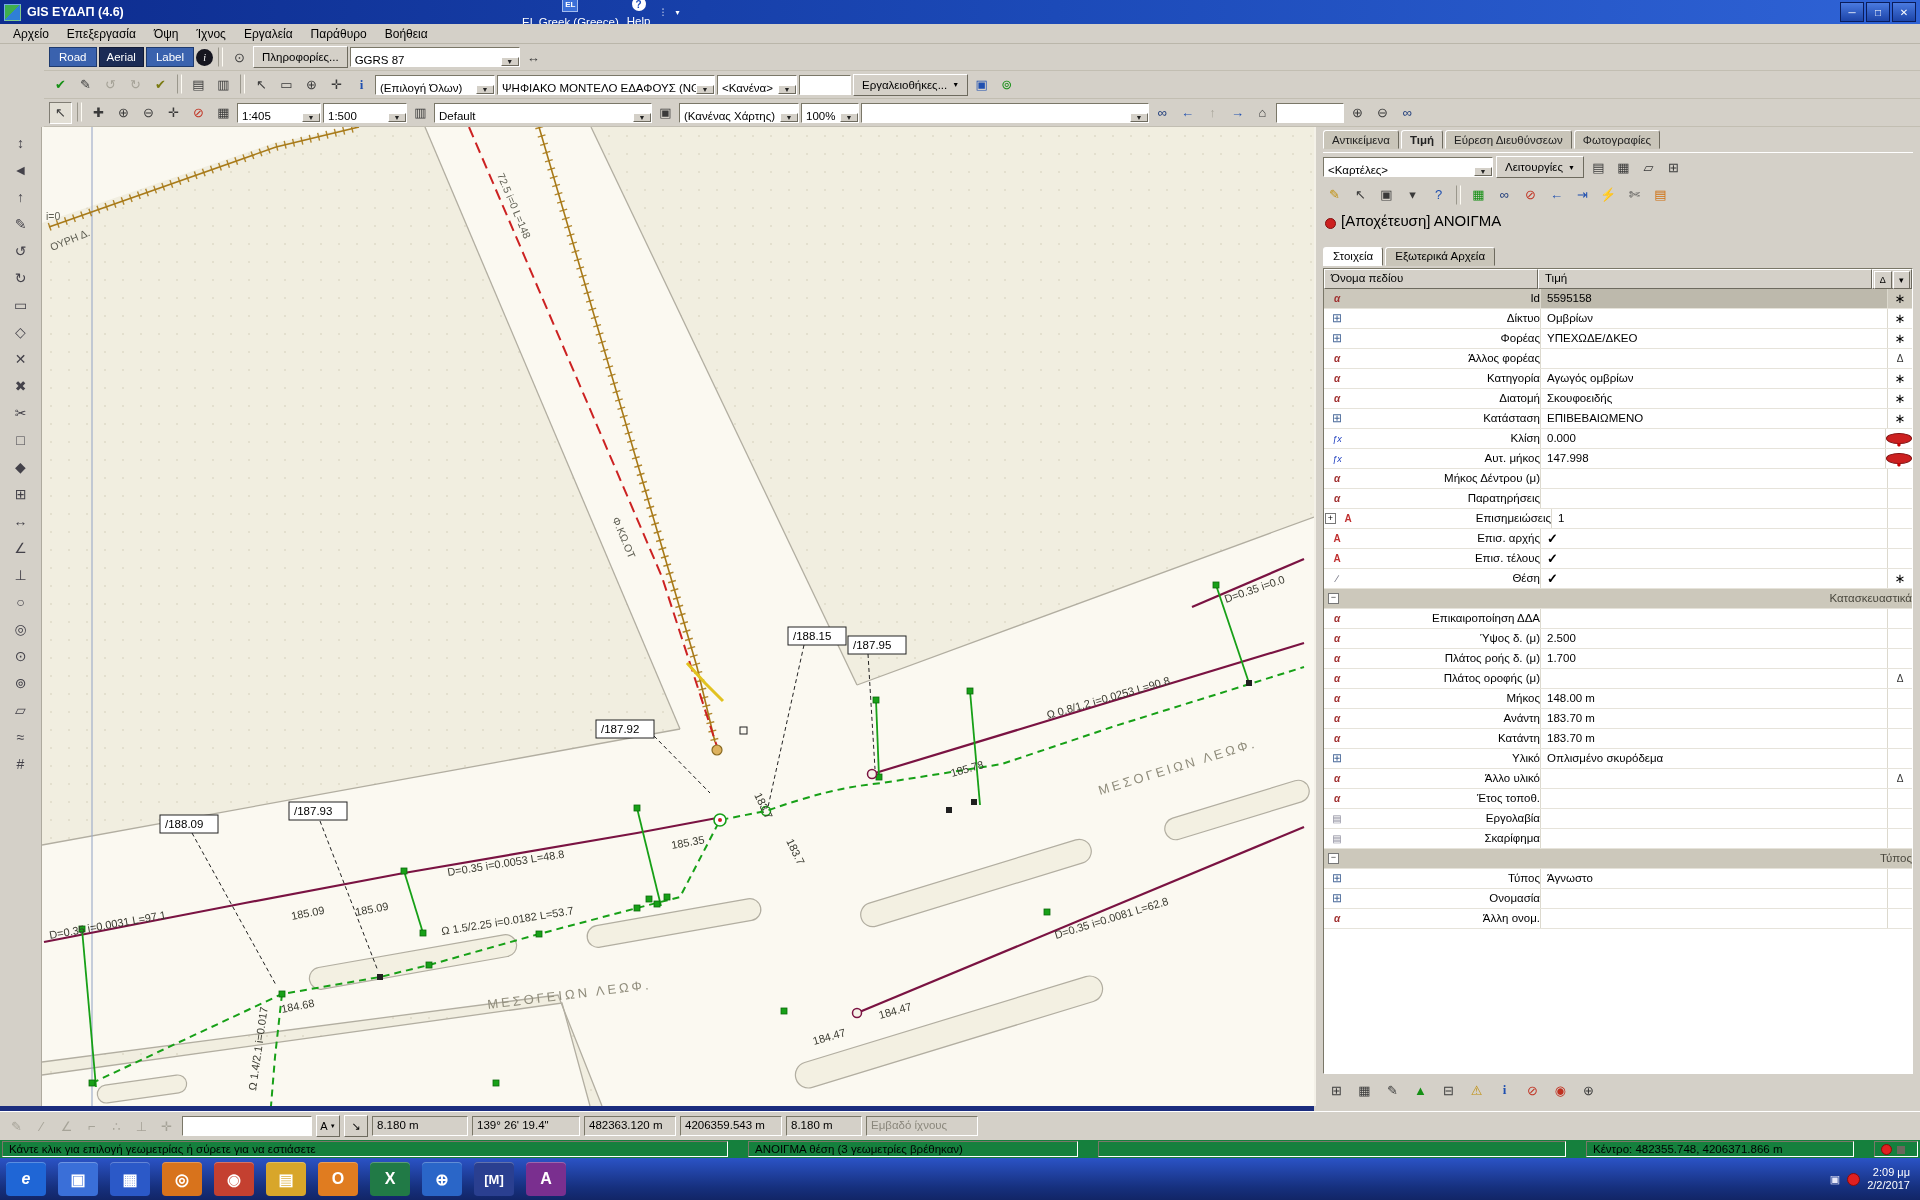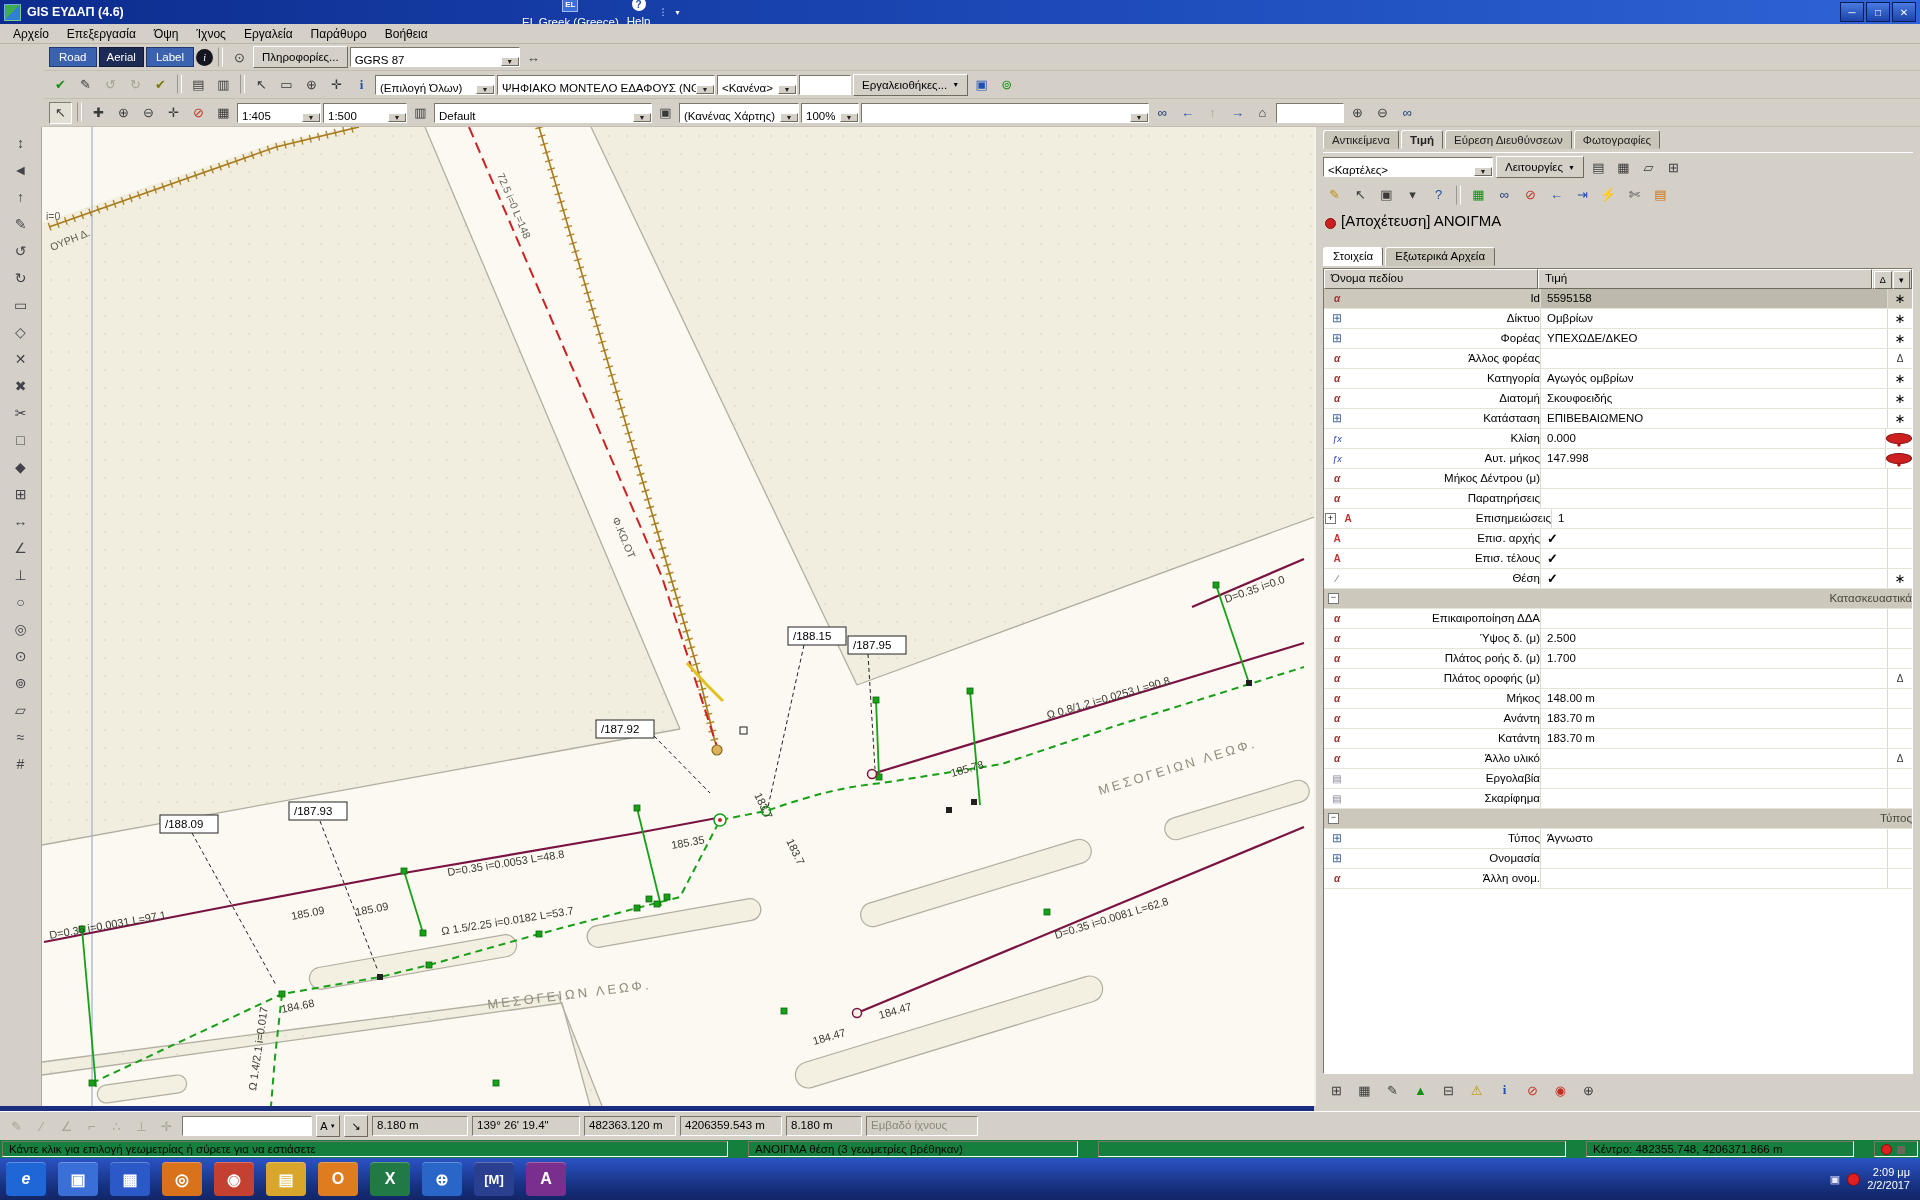--- a/index.html
+++ b/index.html
@@ -678,28 +678,40 @@
             <span class="pmark"></span>
           </div>
 
           <div class="prow">
             <span class="picon alpha"></span>
             <span class="pname">Κατάντη</span>
             <span class="pval">183.70 m</span>
             <span class="pmark"></span>
           </div>
 
+          <div class="prow">
+            <span class="picon table"></span>
+            <span class="pname">Υλικό</span>
+            <span class="pval">Οπλισμένο σκυρόδεμα</span>
+            <span class="pmark"></span>
+          </div>
 
           <div class="prow">
             <span class="picon alpha"></span>
             <span class="pname">Άλλο υλικό</span>
             <span class="pval"></span>
             <span class="pmark delta"></span>
           </div>
 
+          <div class="prow">
+            <span class="picon alpha"></span>
+            <span class="pname">Έτος τοποθ.</span>
+            <span class="pval"></span>
+            <span class="pmark"></span>
+          </div>
 
           <div class="prow">
             <span class="picon doc"></span>
             <span class="pname">Εργολαβία</span>
             <span class="pval"></span>
             <span class="pmark"></span>
           </div>
 
           <div class="prow">
             <span class="picon doc"></span>

